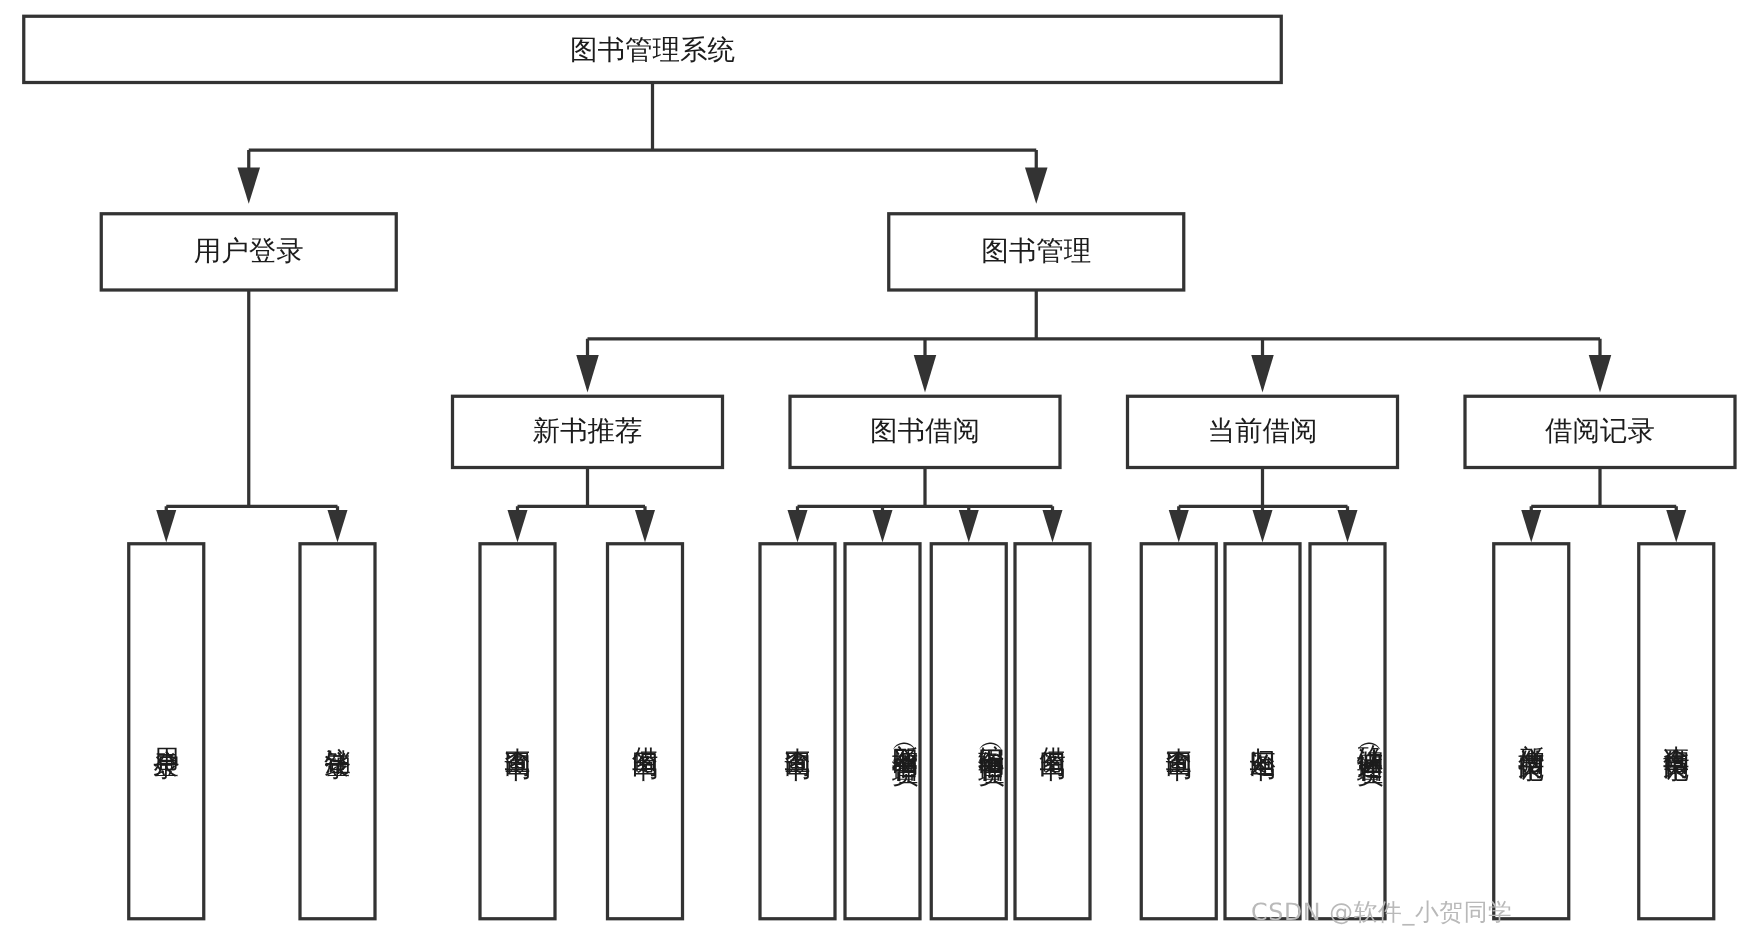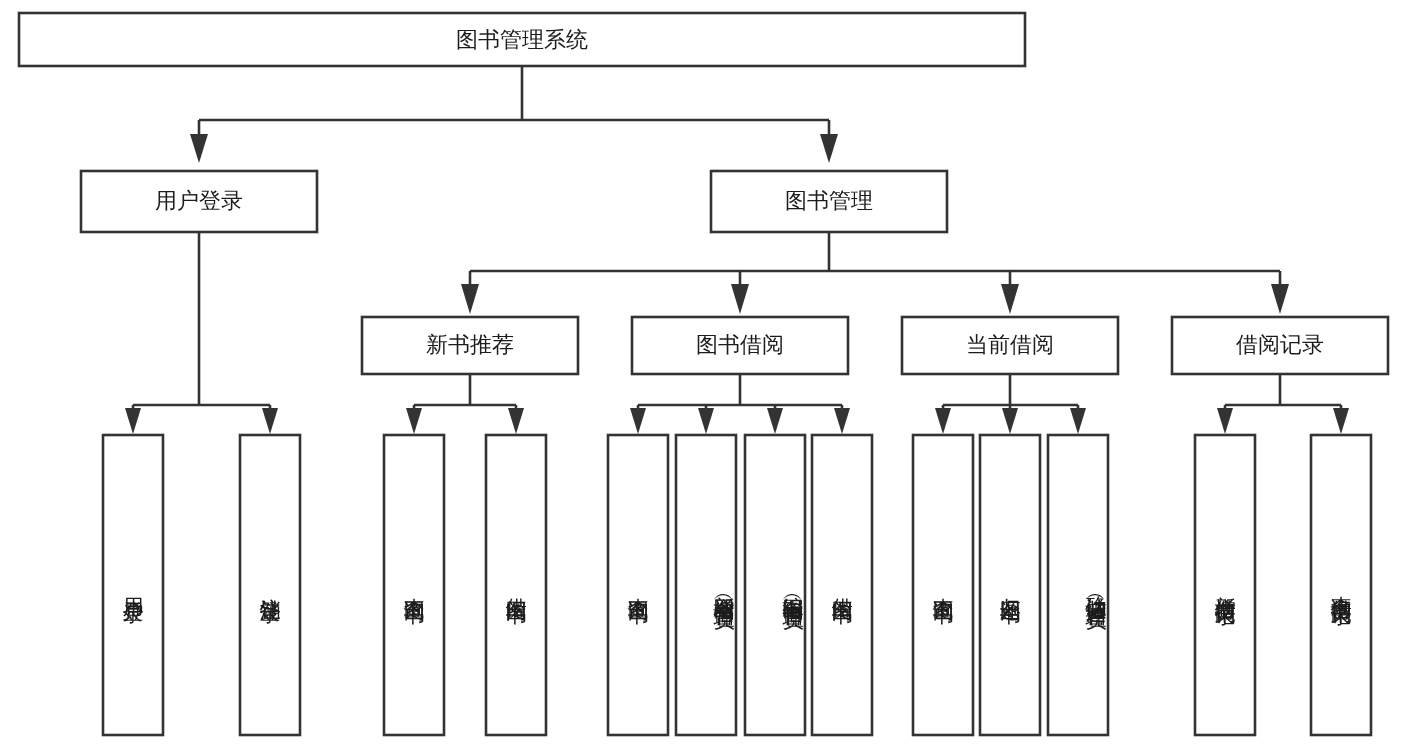--- a/index.html
+++ b/index.html
@@ -225,13 +225,14 @@
   <div class="leaf-label" style="left:745px; top:435px; width:60px; height:300px; align-items:flex-start; padding-top:6px; box-sizing:border-box;">编辑图书（管理员）</div>
   <div class="leaf-label" style="left:812px; top:435px; width:60px; height:300px;">借阅图书</div>
 
   <div class="leaf-label" style="left:913px; top:435px; width:60px; height:300px;">查询图书</div>
   <div class="leaf-label" style="left:980px; top:435px; width:60px; height:300px;">归还图书</div>
   <div class="leaf-label" style="left:1048px; top:435px; width:60px; height:300px; align-items:flex-start; padding-top:6px; box-sizing:border-box;">确认归还（管理员）</div>
 
   <div class="leaf-label" style="left:1195px; top:435px; width:60px; height:300px;">新增借阅记录</div>
   <div class="leaf-label" style="left:1311px; top:435px; width:60px; height:300px;">查询借阅记录</div>
 
+  <div class="watermark">CSDN @软件_小贺同学</div>
 </div>
 
 </body></html>

